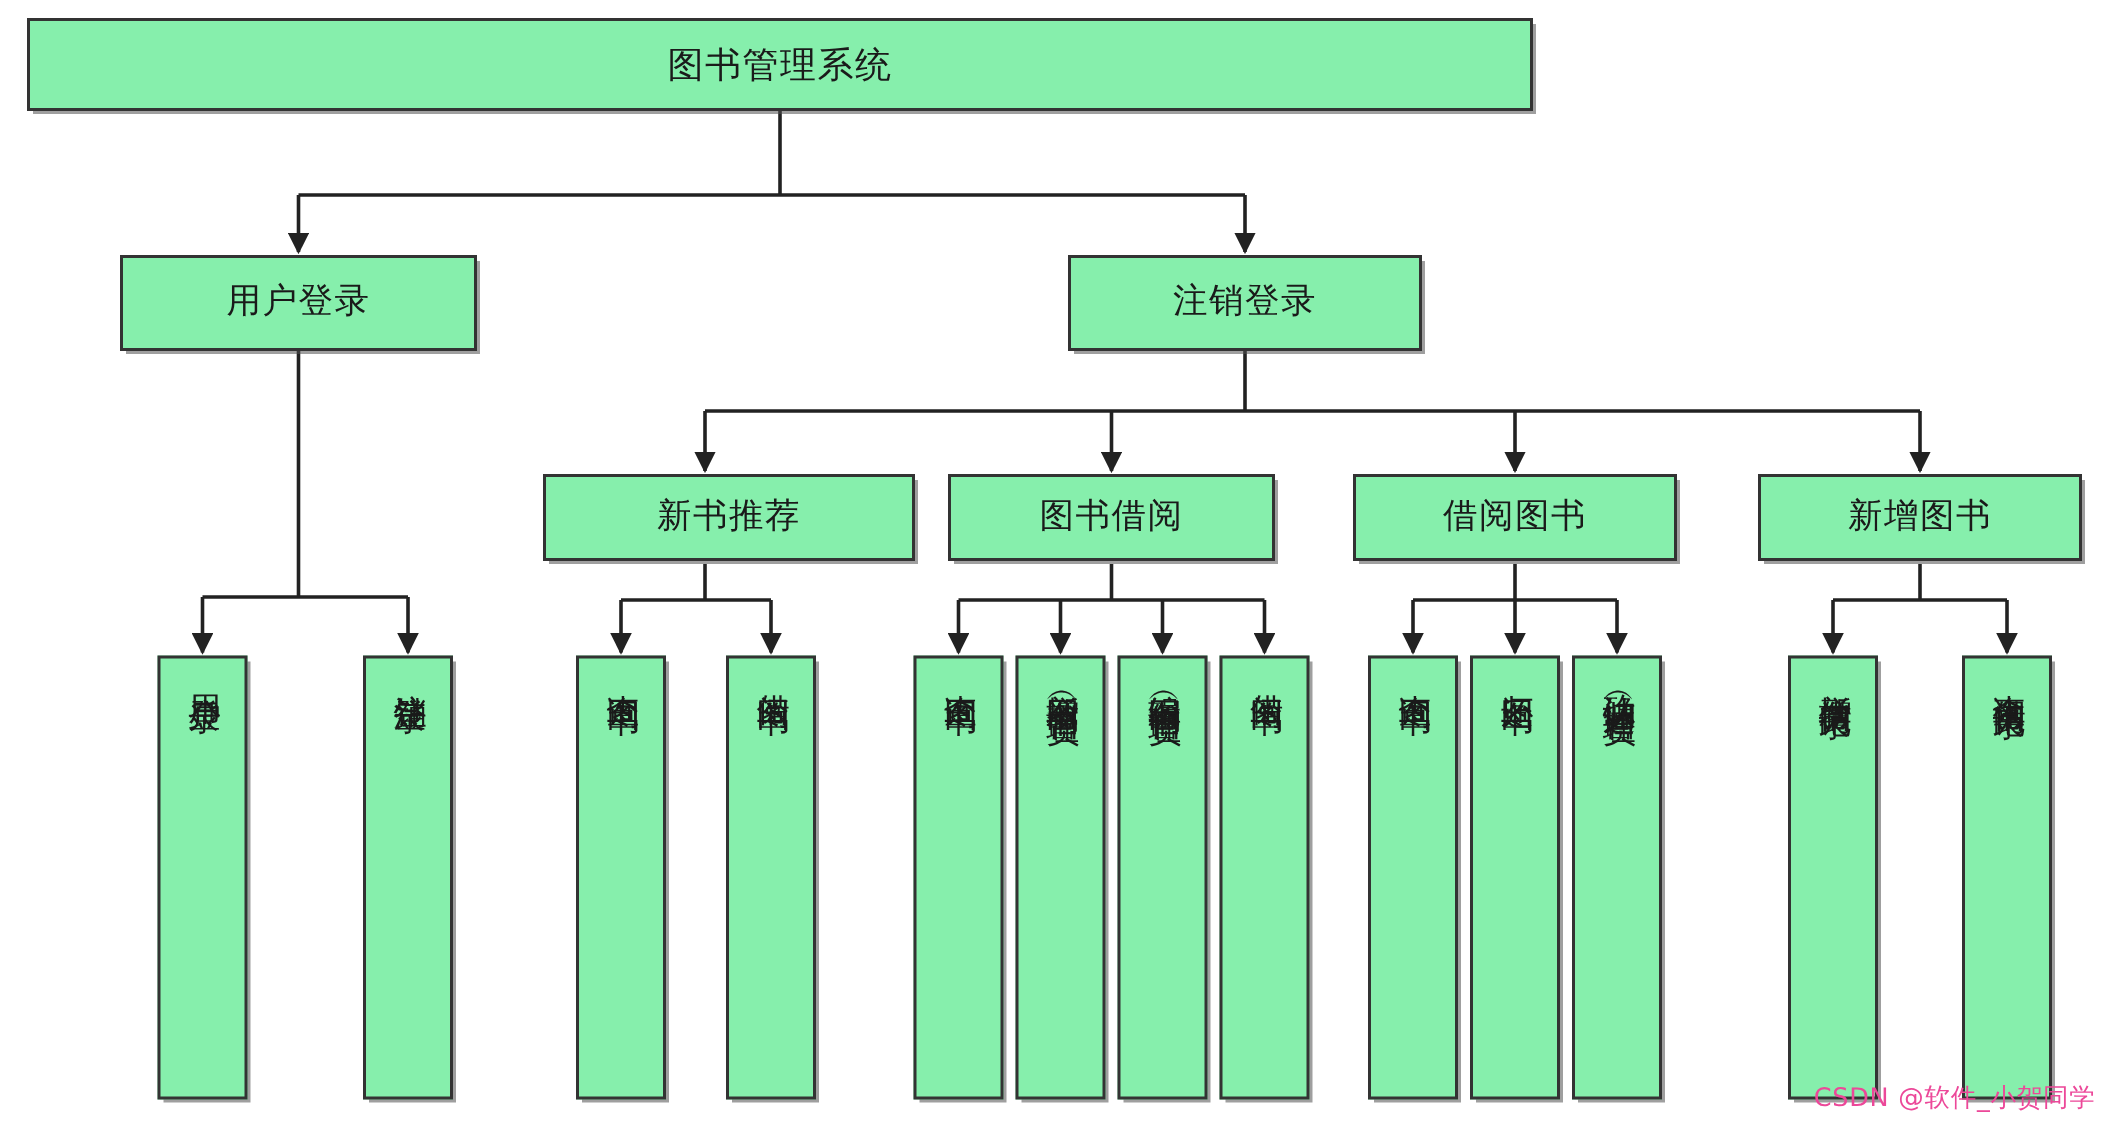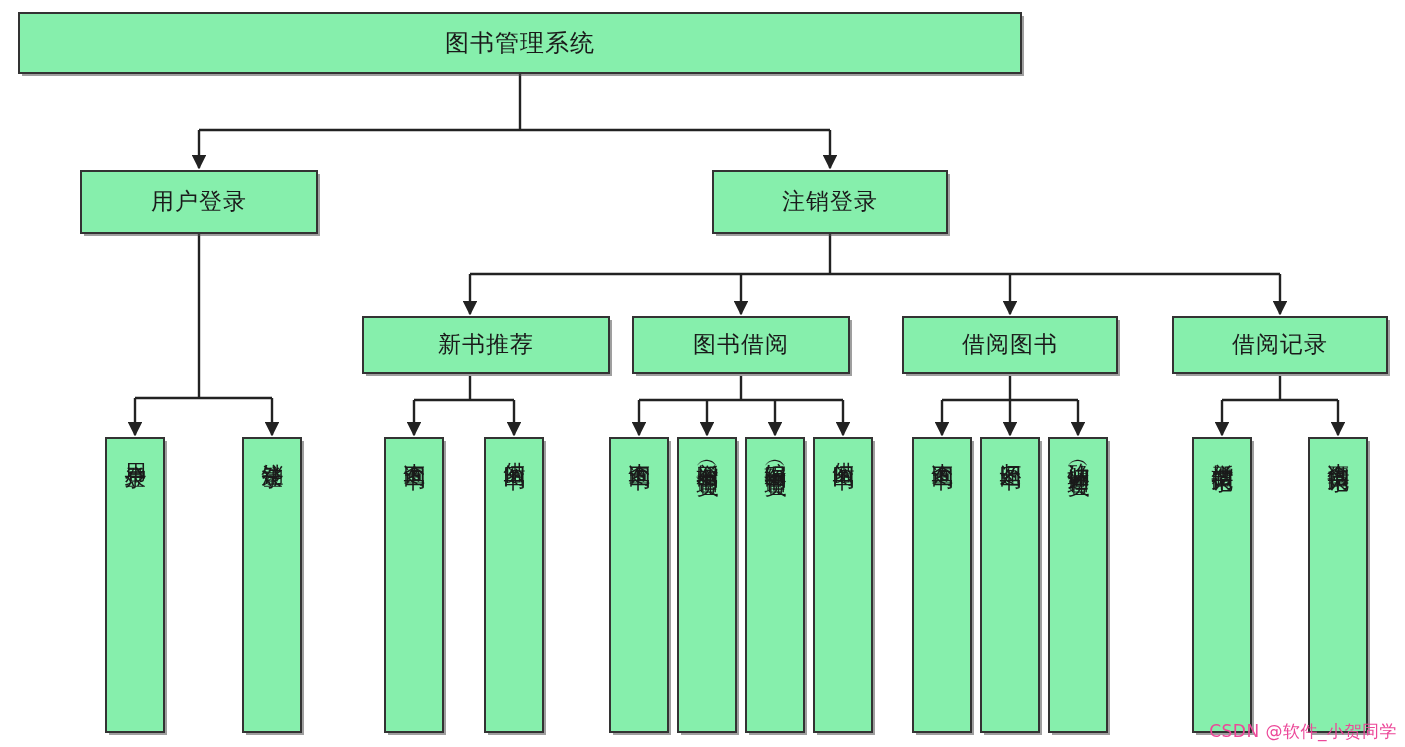--- a/index.html
+++ b/index.html
@@ -149,21 +149,21 @@
 
   <div class="node horiz" style="left:632px; top:316px; width:218px; height:58px;">
     <span class="node-label">图书借阅</span>
   </div>
 
   <div class="node horiz" style="left:902px; top:316px; width:216px; height:58px;">
     <span class="node-label">借阅图书</span>
   </div>
 
   <div class="node horiz" style="left:1172px; top:316px; width:216px; height:58px;">
-    <span class="node-label">借阅记录</span>
+    <span class="node-label">新增图书</span>
   </div>
 
   <div class="node vert" style="left:105px; top:437px; width:60px; height:296px;">
     <span class="node-label">用户登录</span>
   </div>
 
   <div class="node vert" style="left:242px; top:437px; width:60px; height:296px;">
     <span class="node-label">注销登录</span>
   </div>
 

